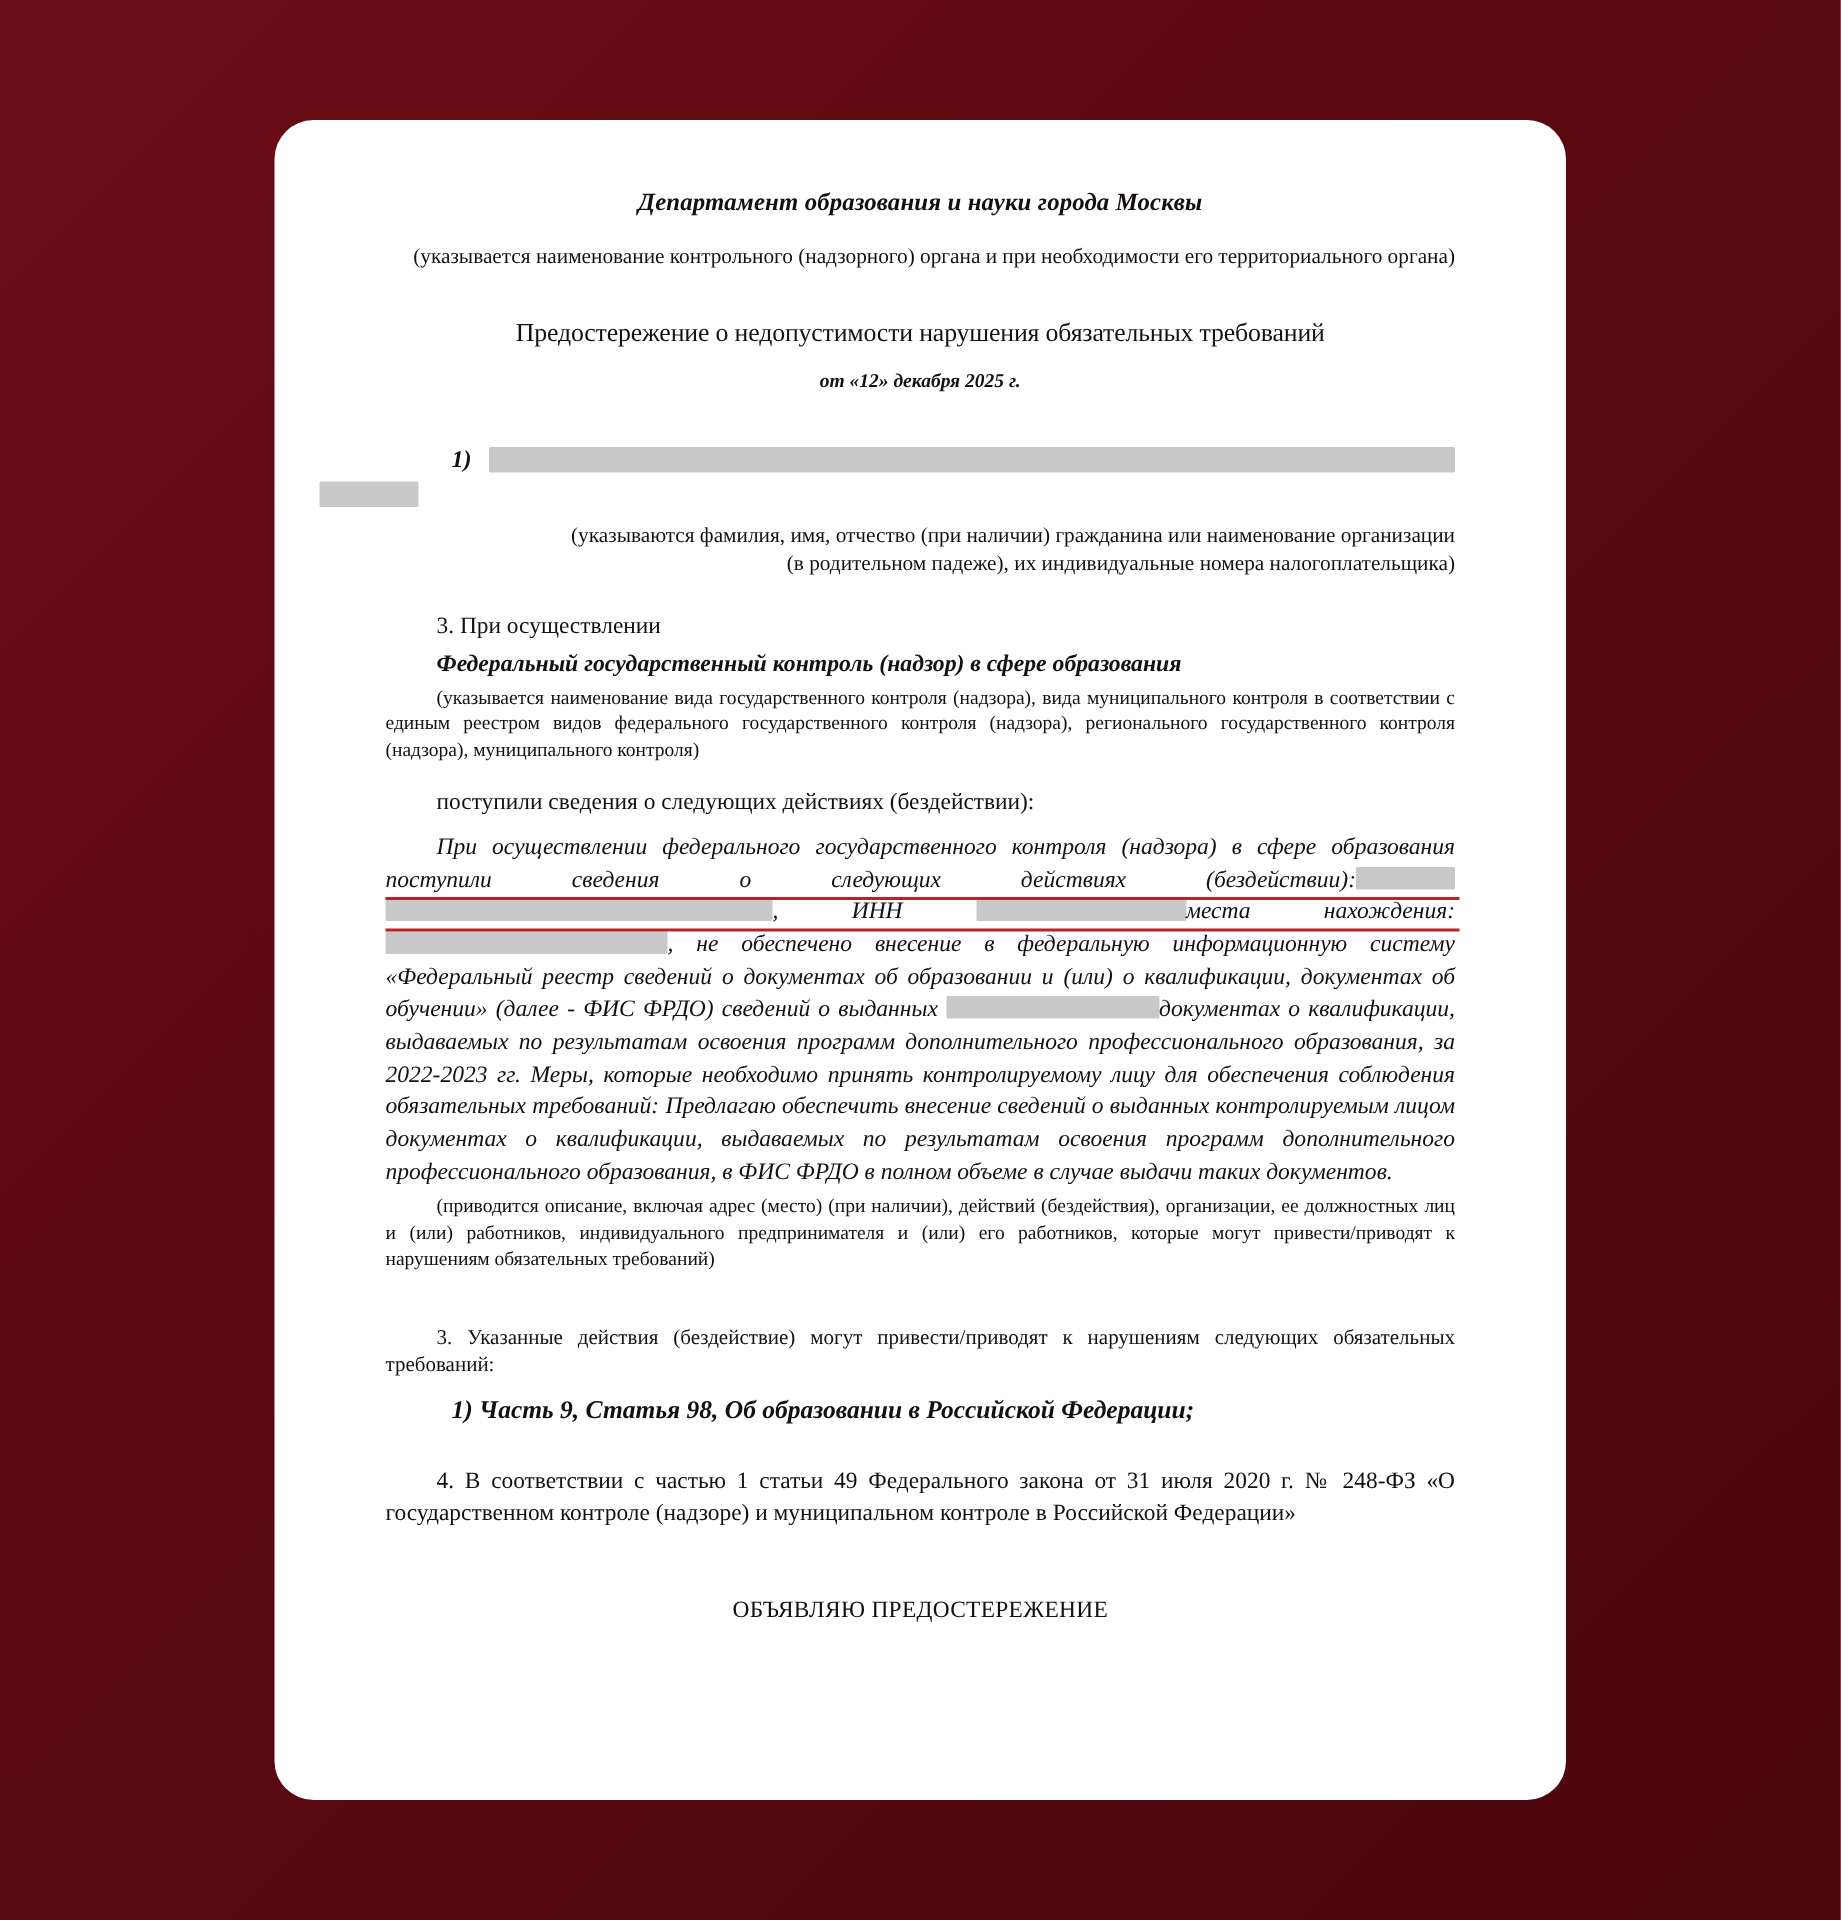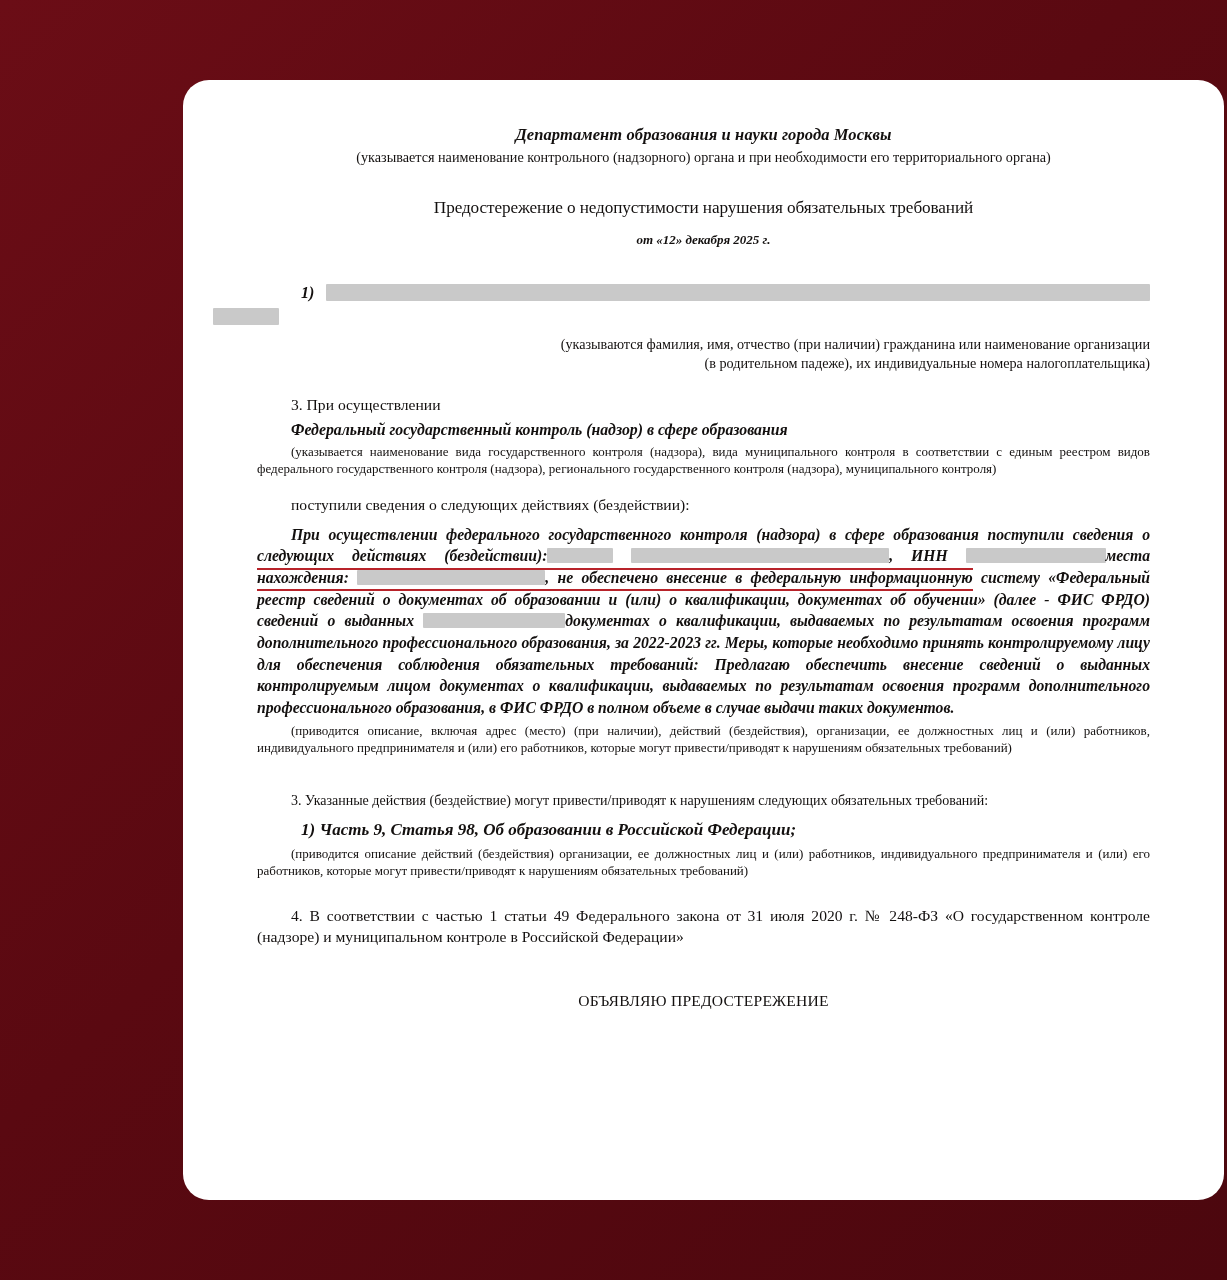--- a/index.html
+++ b/index.html
@@ -15,21 +15,21 @@
   }
   .backdrop {
     position: absolute;
     inset: 0;
     background: linear-gradient(135deg, #6b0d16 0%, #5a0911 45%, #4c070e 100%);
   }
   .page {
     position: absolute;
     left: 183px;
     top: 80px;
-    width: 1041px;
+    width: 861px;
     height: 1120px;
     background: #ffffff;
     border-radius: 26px;
     overflow: hidden;
   }
   .page-inner {
     padding: 44px 74px 0 74px;
     font-size: 15.4px;
     color: #13100f;
     line-height: 1.34;
@@ -37,23 +37,23 @@
 
   .org-title {
     font-weight: bold;
     font-style: italic;
     font-size: 16.5px;
     text-align: center;
     letter-spacing: 0.1px;
   }
   .hint {
     font-size: 14.2px;
-    text-align: center;
+    text-align: right;
     line-height: 1.3;
-    margin-top: 2px;
+    margin-top: 16px;
   }
   .hint-left {
     font-size: 14.2px;
     text-align: right;
     line-height: 1.32;
   }
   .place {
     font-size: 14.6px;
     text-align: center;
     margin-top: 26px;
@@ -105,21 +105,21 @@
   .hint-just {
     font-size: 13px;
     text-align: justify;
     line-height: 1.34;
     margin-top: 3px;
     text-indent: 34px;
   }
   .postupili { margin-top: 17px; text-indent: 34px; font-size: 15.6px; }
 
   .body-bold {
-    font-weight: bold;
+    font-weight: normal;
     font-style: italic;
     font-size: 15.7px;
     text-align: justify;
     line-height: 1.38;
     margin-top: 8px;
     text-indent: 34px;
     position: relative;
   }
   .inline-redact {
     background: #c9c9c9;
@@ -208,20 +208,19 @@
       <span class="inline-redact r2"></span><span>, ИНН</span>
       <span class="inline-redact r3"></span><span>места нахождения:</span>
       <span class="inline-redact r4"></span><span>, не обеспечено внесение в федеральную информационную систему «Федеральный реестр сведений о документах об образовании и (или) о квалификации, документах об обучении» (далее - ФИС ФРДО) сведений о выданных</span>
       <span class="inline-redact r5"></span><span>документах о квалификации, выдаваемых по результатам освоения программ дополнительного профессионального образования, за 2022-2023 гг. Меры, которые необходимо принять контролируемому лицу для обеспечения соблюдения обязательных требований: Предлагаю обеспечить внесение сведений о выданных контролируемым лицом документах о квалификации, выдаваемых по результатам освоения программ дополнительного профессионального образования, в ФИС ФРДО в полном объеме в случае выдачи таких документов.</span>
     </div>
 
     <div class="hint-just">(приводится описание, включая адрес (место) (при наличии), действий (бездействия), организации, ее должностных лиц и (или) работников, индивидуального предпринимателя и (или) его работников, которые могут привести/приводят к нарушениям обязательных требований)</div>
 
     <div class="p3">3. Указанные действия (бездействие) могут привести/приводят к нарушениям следующих обязательных требований:</div>
     <div class="p3-item">1) Часть 9, Статья 98, Об образовании в Российской Федерации;</div>
-    <div class="hint-just">(приводится описание действий (бездействия) организации, ее должностных лиц и (или) работников, индивидуального предпринимателя и (или) его работников, которые могут привести/приводят к нарушениям обязательных требований)</div>
 
     <div class="p4">4. В соответствии с частью 1 статьи 49 Федерального закона от 31 июля 2020 г. № 248-ФЗ «О государственном контроле (надзоре) и муниципальном контроле в Российской Федерации»</div>
 
     <div class="declare">ОБЪЯВЛЯЮ ПРЕДОСТЕРЕЖЕНИЕ</div>
 
   </div>
 </div>
 
 </body></html>

